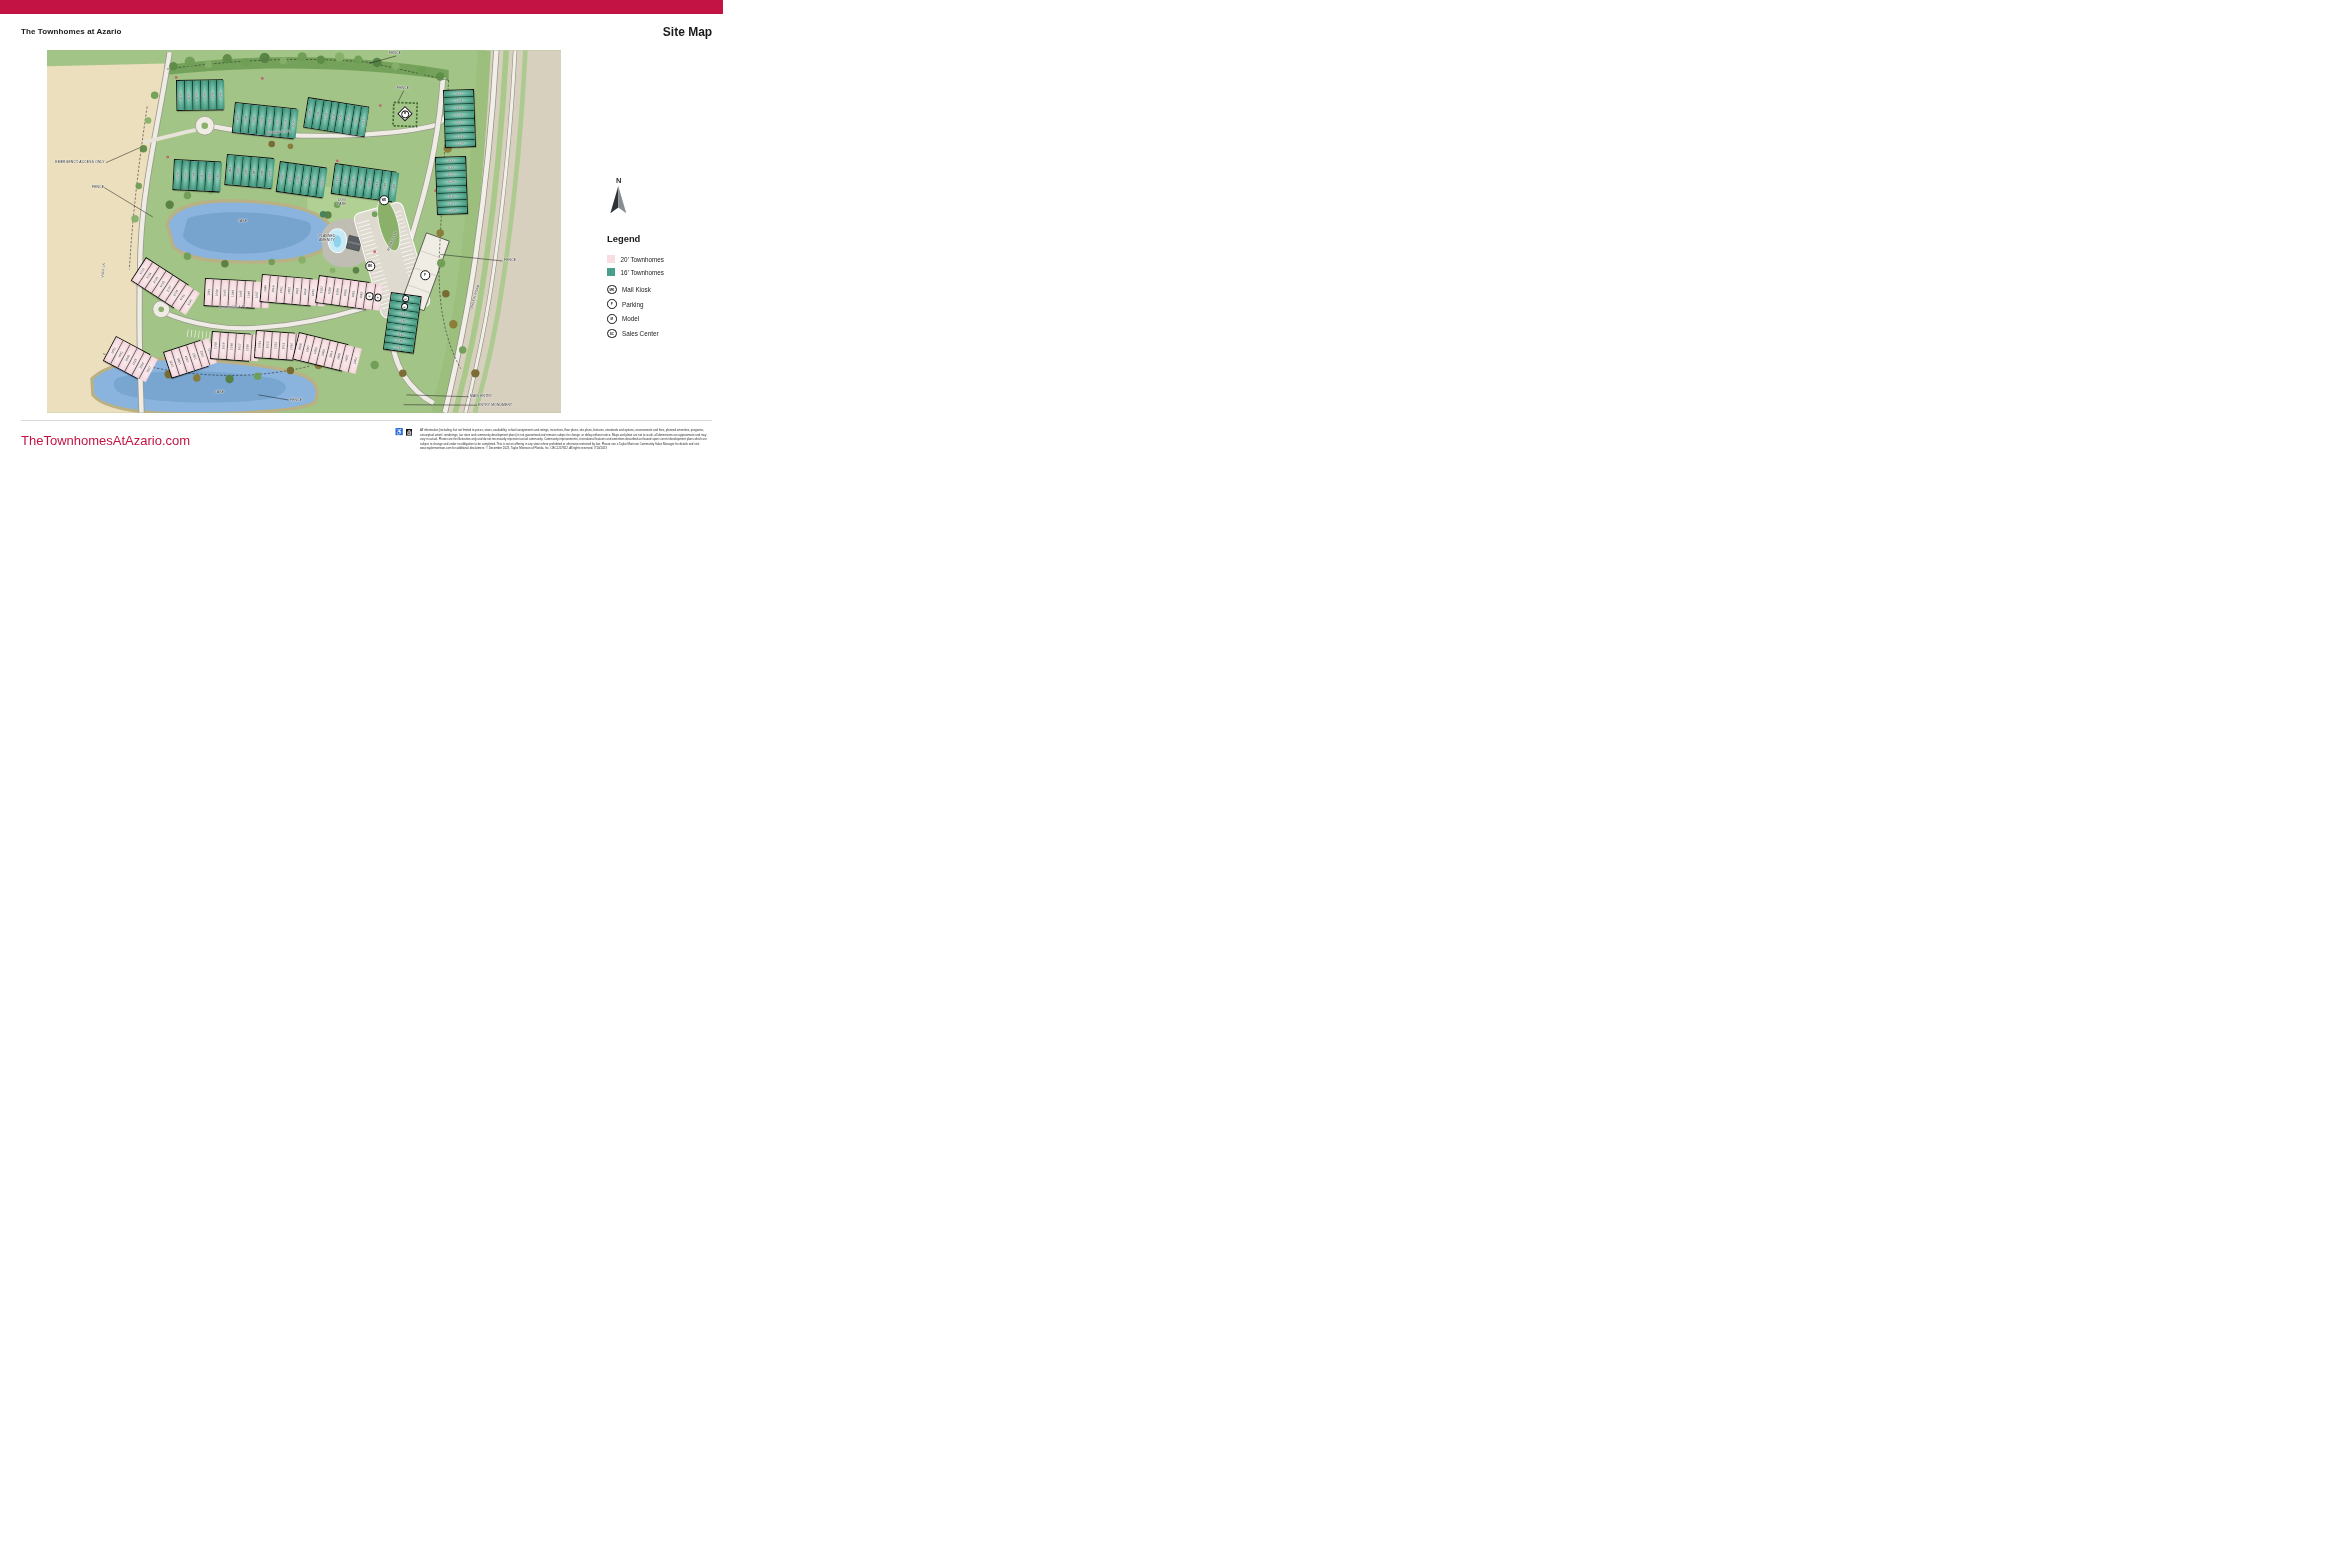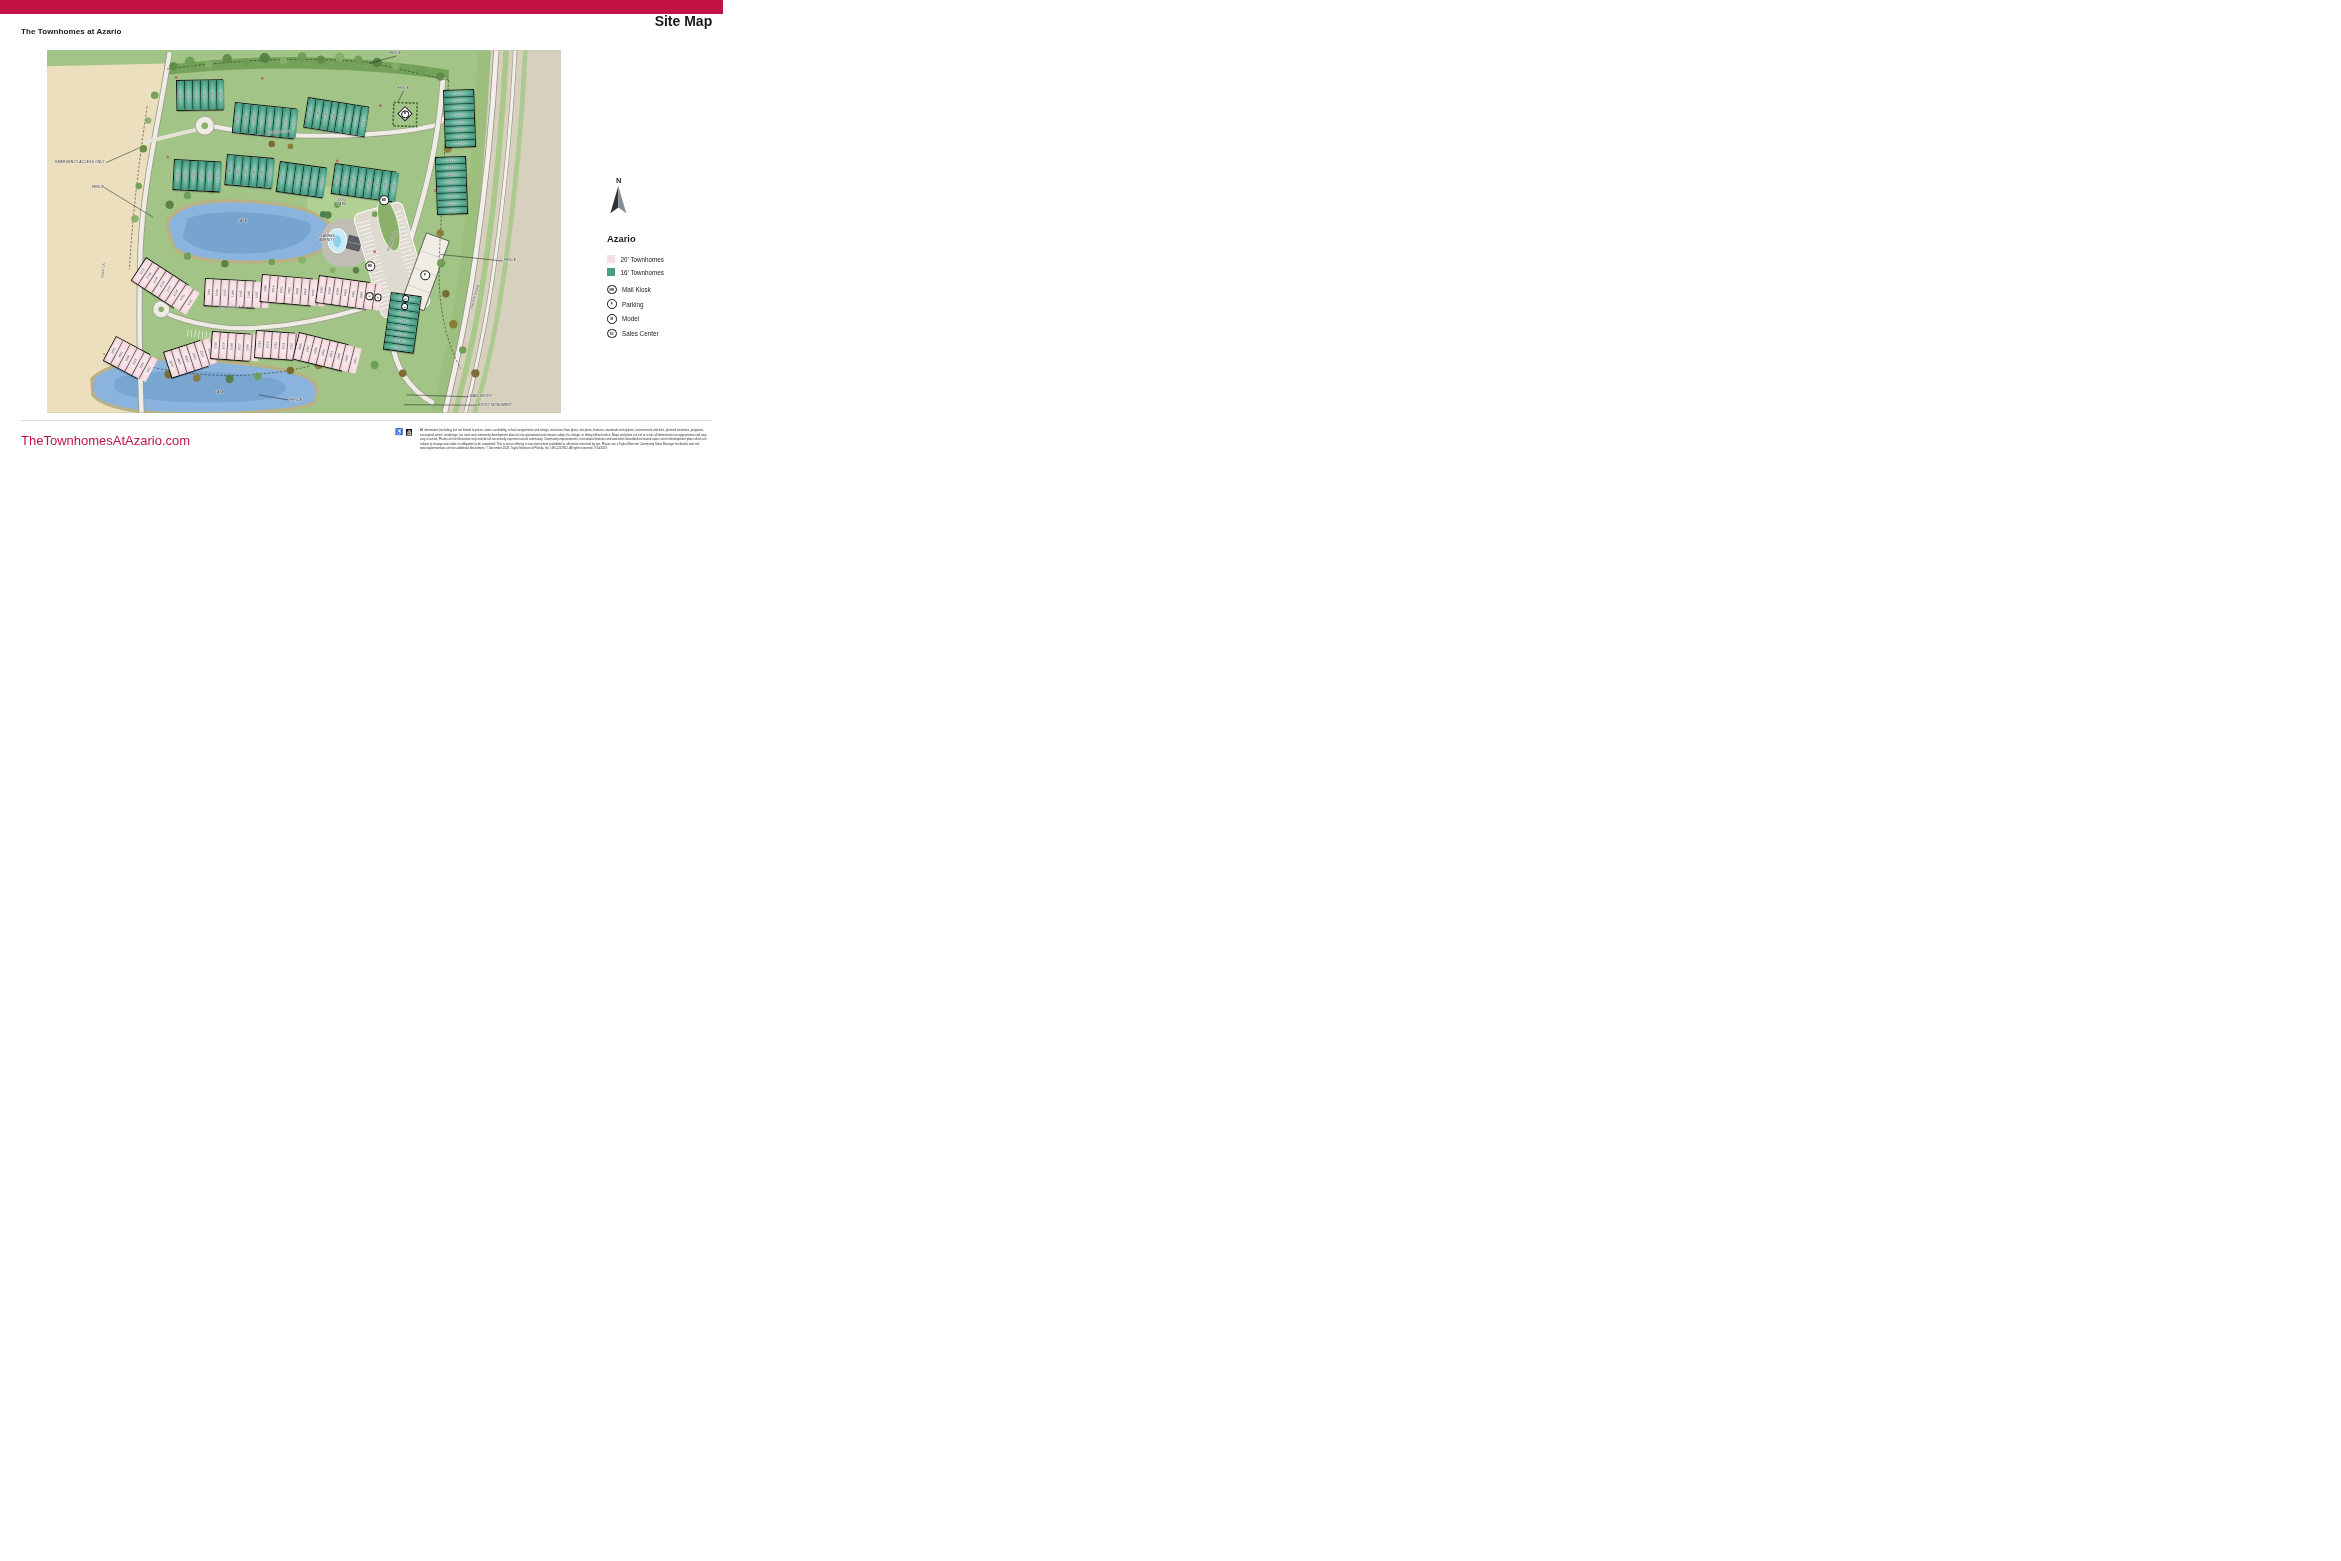--- a/index.html
+++ b/index.html
@@ -1,19 +1,19 @@
 <!DOCTYPE html>
 <html style="font-size:7.5px"><head>
 <meta charset="utf-8">
 <style>
   body{margin:0;background:#ffffff;font-family:"Liberation Sans",sans-serif;}
   .page{position:relative;width:723px;height:471px;background:#fff;overflow:hidden;}
   .topbar{position:absolute;left:0;top:0;width:100%;height:13.6px;background:#c31345;}
   .hdr-title{position:absolute;left:21px;top:27px;font-size:8px;font-weight:bold;color:#1a1a1a;letter-spacing:0.1px;}
-  .hdr-right{position:absolute;right:10.8px;top:13px;font-size:14px;font-weight:bold;color:#1a1a1a;}
+  .hdr-right{position:absolute;right:10.8px;top:25px;font-size:12px;font-weight:bold;color:#1a1a1a;}
 
   .map{position:absolute;left:47px;top:50px;width:514px;height:363px;overflow:hidden;background:#a3c487;}
   .map svg.bg{position:absolute;left:0;top:0;width:100%;height:100%;}
   #leaders{position:absolute;left:0;top:0;width:100%;height:100%;pointer-events:none;}
   .leader{fill:none;stroke:#1c1c1c;stroke-width:1.1px;}
 
   
   .cluster{position:absolute;display:flex;border:0.7px solid #101010;transform-origin:0 0;box-shadow:0.5px 0.9px 0.9px rgba(0,0,0,.22);}
   .cluster.row{flex-direction:row;}
   .cluster.col{flex-direction:column;}
@@ -700,21 +700,21 @@
 
   <div class="compass">
     <div class="compass-n">N</div>
     <svg width="20.6" height="29" viewBox="0 0 44 62">
       <polygon points="22,0 5,58 22,46" fill="#2f3336"></polygon>
       <polygon points="22,0 39,58 22,46" fill="#868d93"></polygon>
     </svg>
   </div>
 
   <div class="legend">
-    <div class="legend-title">Azario</div>
+    <div class="legend-title">Legend</div>
     <div id="legend-items">
         <div class="lg-row">
           <span class="lg-swatch" style="background: rgb(250, 221, 225);"></span>
           <span class="lg-label">20’ Townhomes</span>
         </div>
         <div class="lg-row">
           <span class="lg-swatch" style="background: rgb(73, 160, 138);"></span>
           <span class="lg-label">16’ Townhomes</span>
         </div>
         <div class="lg-row gap">

